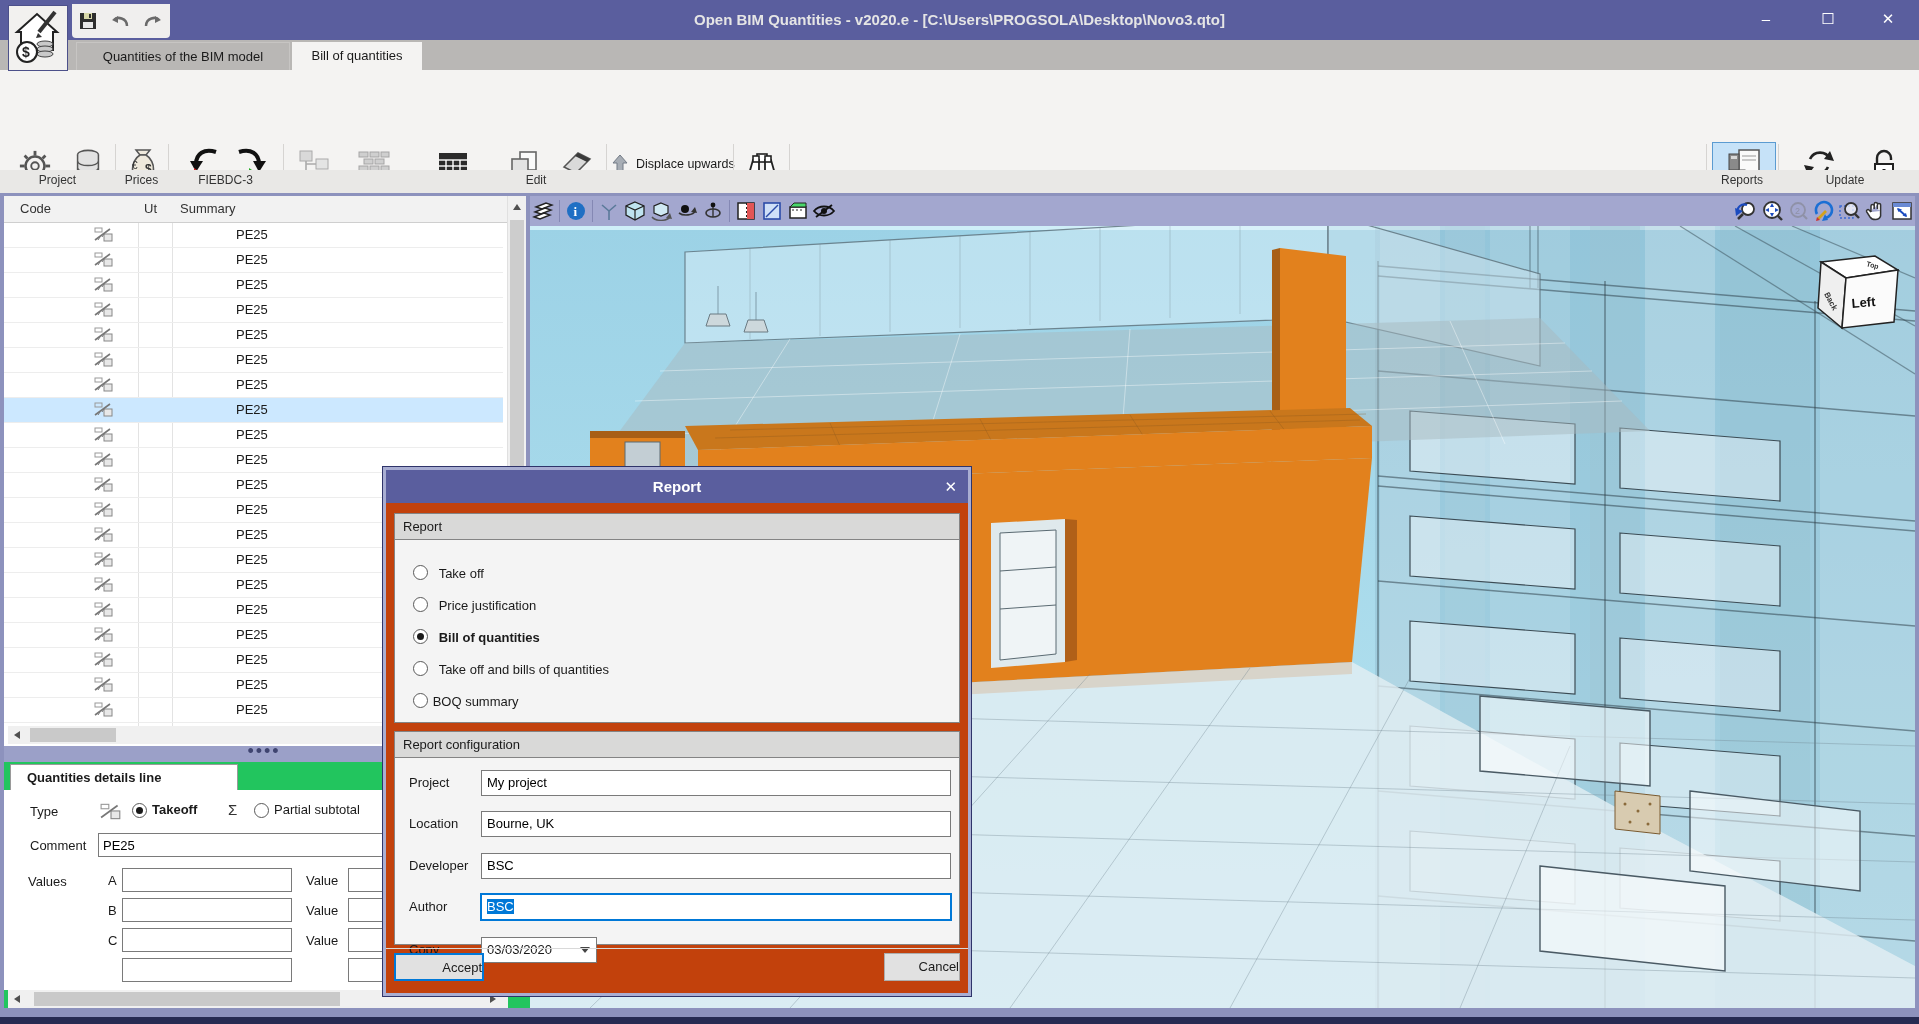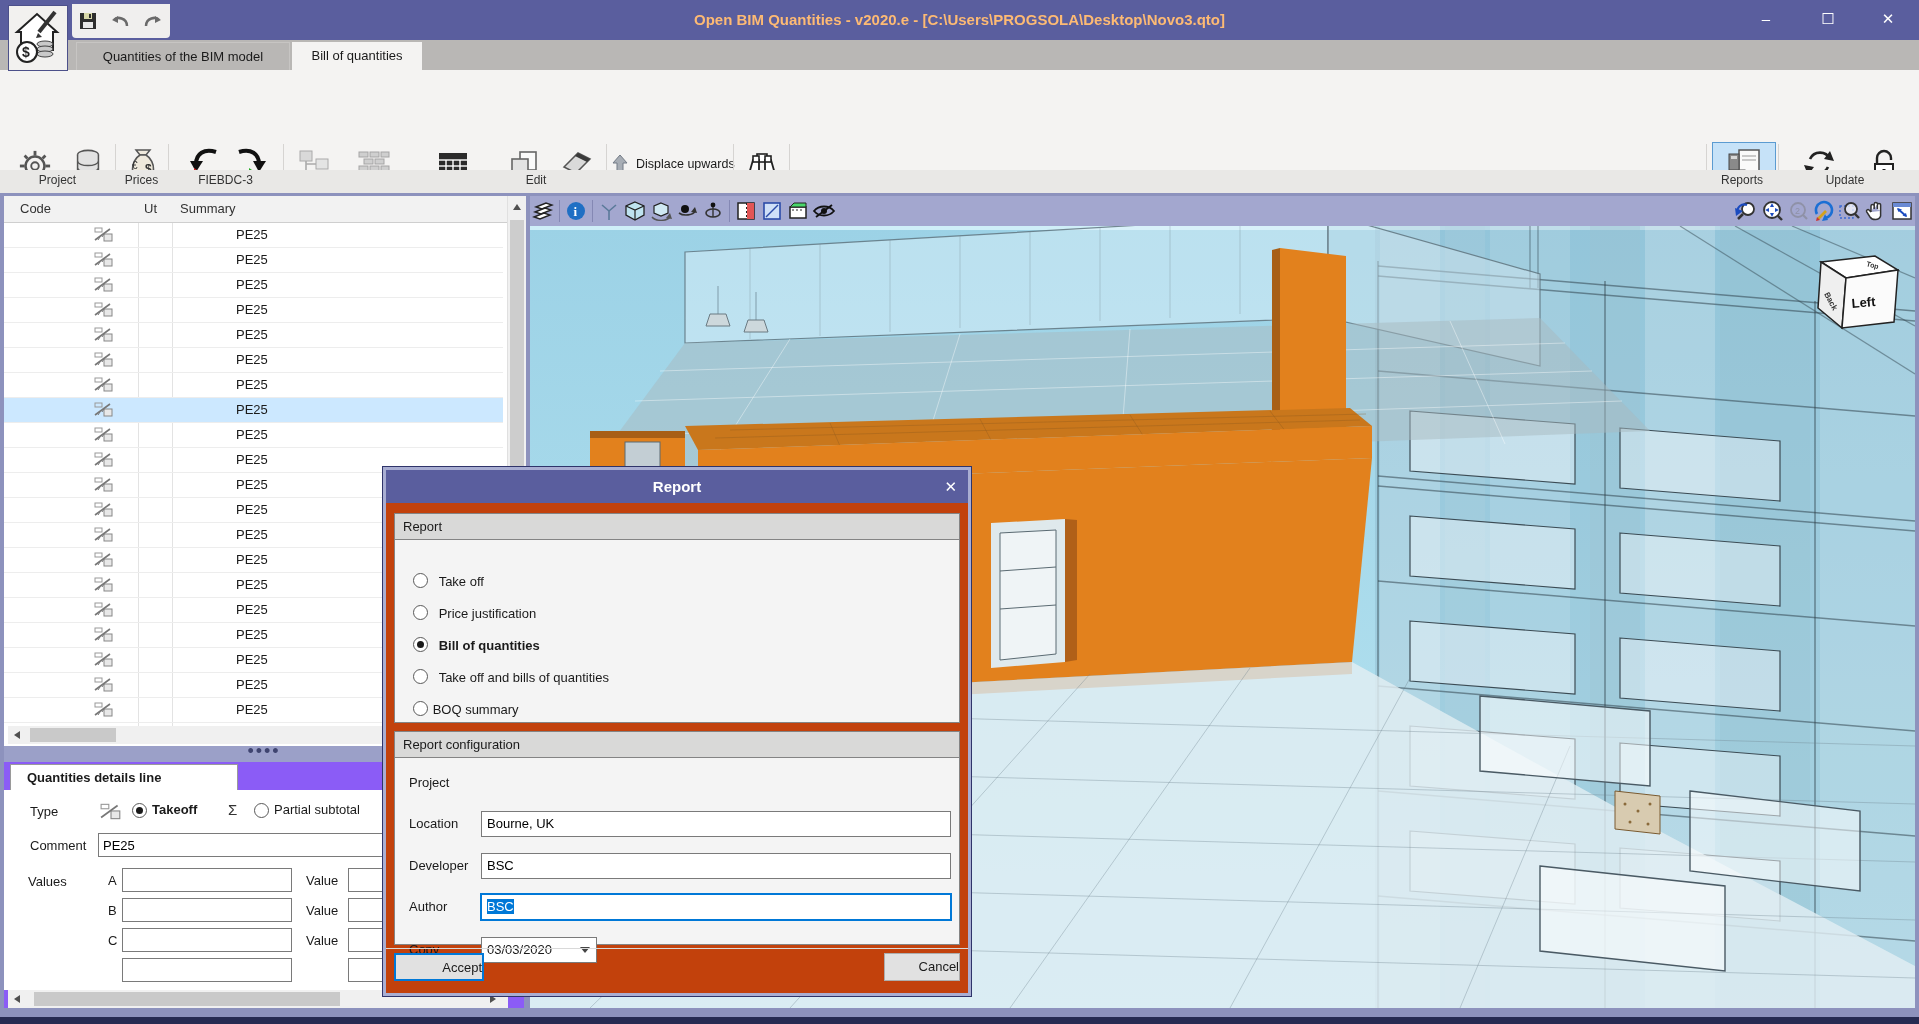--- a/index.html
+++ b/index.html
@@ -2,21 +2,21 @@
 <html><head>
 <meta charset="utf-8">
 <style>
   html,body{margin:0;padding:0}
   body{width:1919px;height:1024px;position:relative;overflow:hidden;
        font-family:"Liberation Sans",sans-serif;background:#8d92bd;color:#1a1a1a;}
   .abs{position:absolute}
   
   #titlebar{left:0;top:0;width:1919px;height:40px;background:#5a5e9e;}
   #title-text{left:0;top:0;width:1919px;height:40px;line-height:40px;text-align:center;
-      color:#fdba74;font-weight:bold;font-size:15px;}
+      color:#e5e5e5;font-weight:bold;font-size:15px;}
   .winbtn{top:0;height:38px;width:58px;color:#fff;font-size:15px;text-align:center;line-height:38px;}
   #appbtn{left:8px;top:5px;width:58px;height:64px;background:#f2f1ef;border:1px solid #4c508a;z-index:40;}
   #qat{left:72px;top:4px;width:98px;height:34px;background:#f0efee;border-radius:0 0 4px 4px;
       display:flex;align-items:center;justify-content:space-around;z-index:41;}
   
   #tabrow{left:0;top:40px;width:1919px;height:30px;background:#b9b7b5;}
   .tab{top:42px;height:28px;line-height:28px;text-align:center;font-size:13px;}
   #tab1{left:76px;width:212px;border:1px solid #c7c5c3;border-bottom:none;}
   #tab2{left:292px;width:130px;background:#f4f3f2;font-weight:normal;}
   #tr-icons{right:6px;top:43px;display:flex;gap:10px;align-items:center}
@@ -44,21 +44,21 @@
   #vthumb{left:2px;top:24px;width:14px;height:300px;background:#cdcdcd}
   #hscroll1{left:4px;top:530px;width:499px;height:18px;background:#f0f0f0;}
   #hthumb1{left:22px;top:2px;width:86px;height:14px;background:#c9c9c9}
   .tri{width:0;height:0;display:inline-block}
   .tri.up{border-left:4px solid transparent;border-right:4px solid transparent;border-bottom:6px solid #505050}
   .tri.left{border-top:4px solid transparent;border-bottom:4px solid transparent;border-right:6px solid #505050}
   .tri.right{border-top:4px solid transparent;border-bottom:4px solid transparent;border-left:6px solid #505050}
   
   #splitter{left:4px;top:746px;width:520px;height:16px;background:#9ba0c8;color:#3f4470;
      text-align:center;line-height:10px;font-size:18px;letter-spacing:2px}
-  #details{left:4px;top:762px;width:520px;height:246px;background:#8b5cf6;overflow:hidden;}
+  #details{left:4px;top:762px;width:520px;height:246px;background:#22c55e;overflow:hidden;padding-left:12px;}
   #dtab{left:6px;top:2px;width:228px;height:26px;background:#fff;border:1px solid #9a9a9a;border-bottom:none;
      font-weight:bold;font-size:13px;line-height:26px;padding-left:16px;box-sizing:border-box}
   #dbody{left:0;top:28px;width:520px;height:200px;background:#fff;font-size:13px;}
   .dlabel{position:absolute;left:26px}
   .radio{display:inline-block;width:13px;height:13px;border:1px solid #595959;border-radius:50%;background:#fff;vertical-align:-2px;position:relative}
   .radio.sel::after{content:"";position:absolute;left:3px;top:3px;width:7px;height:7px;border-radius:50%;background:#1a1a1a}
   .tinput{position:absolute;height:22px;border:1px solid #7a7a7a;background:#fff;font-size:13px;
      font-family:"Liberation Sans",sans-serif;padding:0 4px;box-sizing:content-box}
   #hscroll2{left:4px;top:228px;width:500px;height:18px;background:#f0f0f0;}
   #hthumb2{left:26px;top:2px;width:306px;height:14px;background:#c9c9c9}
@@ -979,21 +979,21 @@
     <text x="1336" y="40" font-size="7" font-weight="bold" fill="#333" transform="rotate(14 1336 40)">Top</text>
   </g>
 </svg>
 
 <div id="dialog" class="abs">
   <div id="dlg-title" class="abs">Report</div>
   <div id="dlg-close" class="abs">✕</div>
 
   <div id="gbox1" class="gbox">
     <div class="ghead">Report</div>
-    <div style="padding-top:26px">
+    <div style="padding-top:18px">
 
     <div class="ropt">
           <span class="radio"></span>
           <span style="margin-left:7px">Take off</span>
         </div>
         <div class="ropt">
           <span class="radio"></span>
           <span style="margin-left:7px">Price justification</span>
         </div>
         <div class="ropt sel">
@@ -1007,20 +1007,21 @@
         <div class="ropt">
           <span class="radio"></span>
           <span style="margin-left:1px">BOQ summary</span>
         </div>
       </div>
   </div>
 
   <div id="gbox2" class="gbox">
     <div class="ghead">Report configuration</div>
     <span class="flabel" style="top:43px">Project</span>
+    <input class="ffield" style="top: 38px;" value="My project">
     <span class="flabel" style="top:84px">Location</span>
     <input class="ffield" style="top: 79px;" value="Bourne, UK">
     <span class="flabel" style="top:126px">Developer</span>
     <input class="ffield" style="top: 121px;" value="BSC">
     <span class="flabel" style="top:167px">Author</span>
     <div class="ffield" id="author-field" style="top:161px">
       <span class="seltext">BSC</span>
     </div>
     <span class="flabel" style="top:210px">Copy</span>
     <div id="date-combo" style="top:205px">

